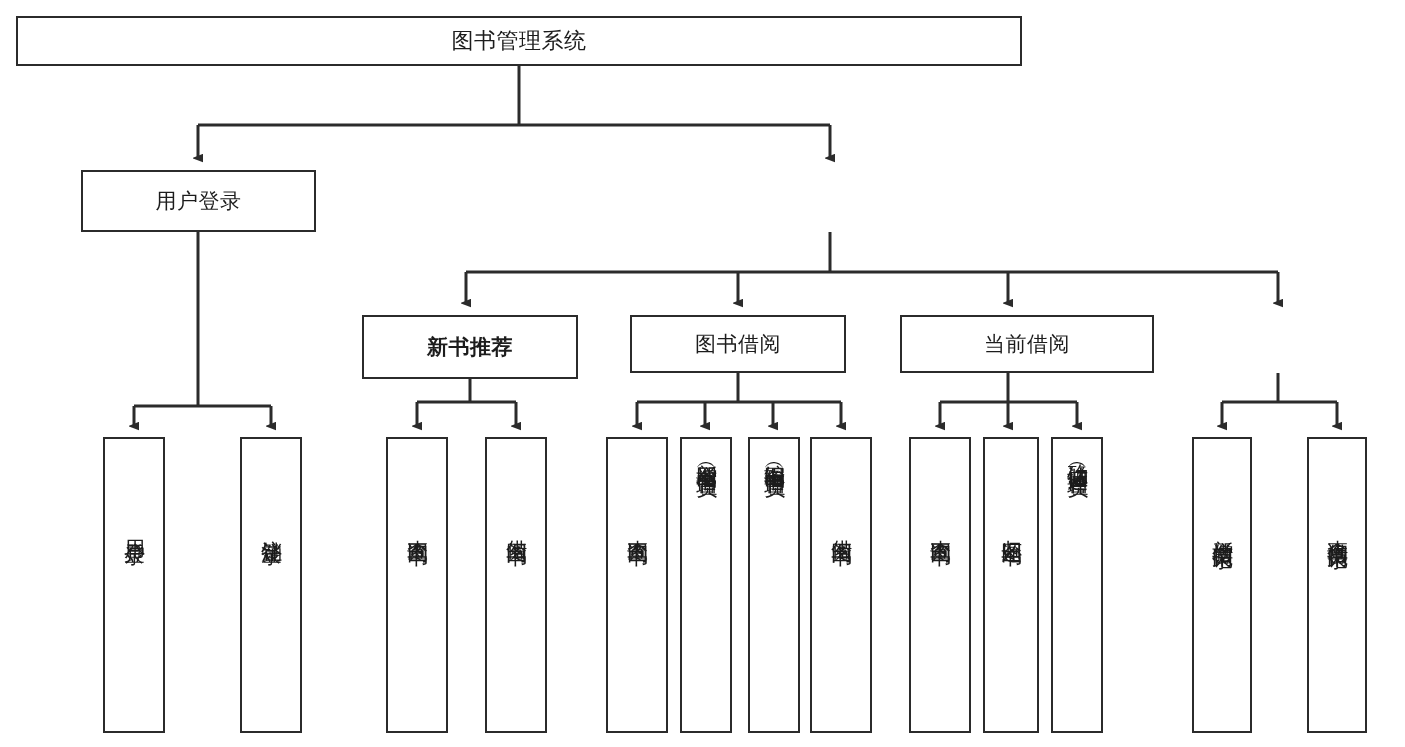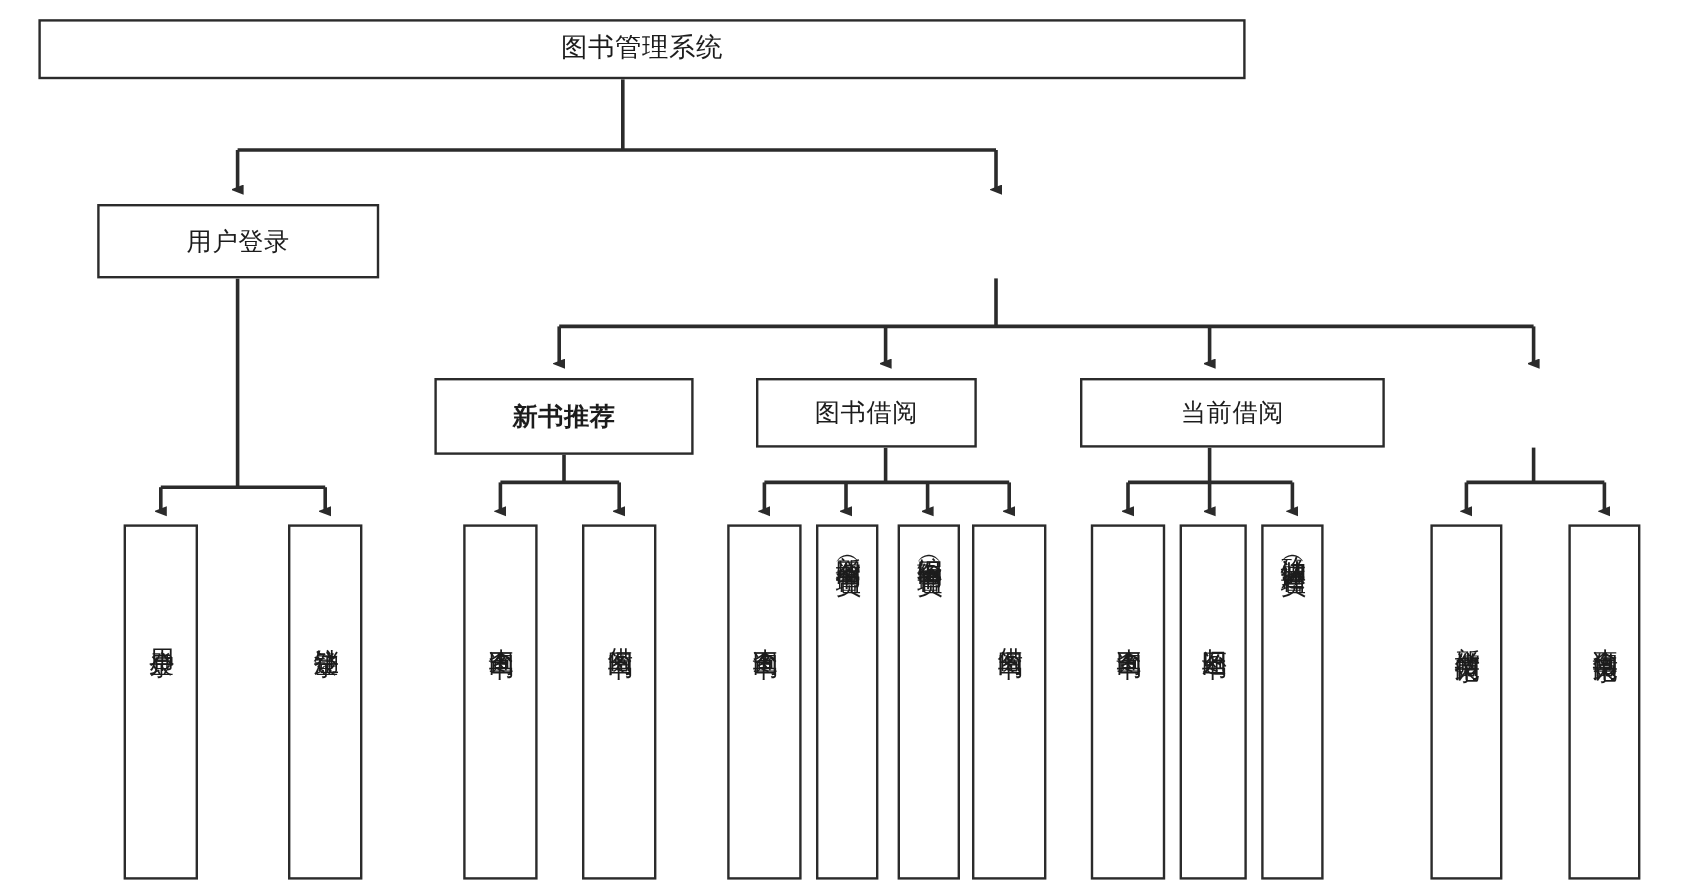--- a/index.html
+++ b/index.html
@@ -128,34 +128,34 @@
       <path d="M1008,402 L1008,426" marker-end="url(#arrow)"></path>
       <path d="M1077,402 L1077,426" marker-end="url(#arrow)"></path>
 
       <path d="M1278,373 L1278,402"></path>
       <path d="M1222,402 L1337,402"></path>
       <path d="M1222,402 L1222,426" marker-end="url(#arrow)"></path>
       <path d="M1337,402 L1337,426" marker-end="url(#arrow)"></path>
     </g>
   </svg>
 
-  <div class="node h root" style="left:16px; top:16px; width:1006px; height:50px;margin-left:16px;">
+  <div class="node h root" style="left:16px; top:16px; width:1006px; height:50px;">
     <span class="label">图书管理系统</span>
   </div>
 
   <div class="node h" style="left:81px; top:170px; width:235px; height:62px;">
     <span class="label">用户登录</span>
   </div>
 
 
   <div class="node h" style="left:362px; top:315px; width:216px; height:64px;font-weight:bold;">
     <span class="label">新书推荐</span>
   </div>
 
-  <div class="node h" style="left:630px; top:315px; width:184px; height:58px;align-items:center;">
+  <div class="node h" style="left:630px; top:315px; width:216px; height:58px;align-items:center;">
     <span class="label">图书借阅</span>
   </div>
 
   <div class="node h" style="left:900px; top:315px; width:254px; height:58px;">
     <span class="label">当前借阅</span>
   </div>
 
 
   <div class="node v mid" style="left:103px; top:437px; width:62px; height:296px;">
     <span class="label">用户登录</span>

